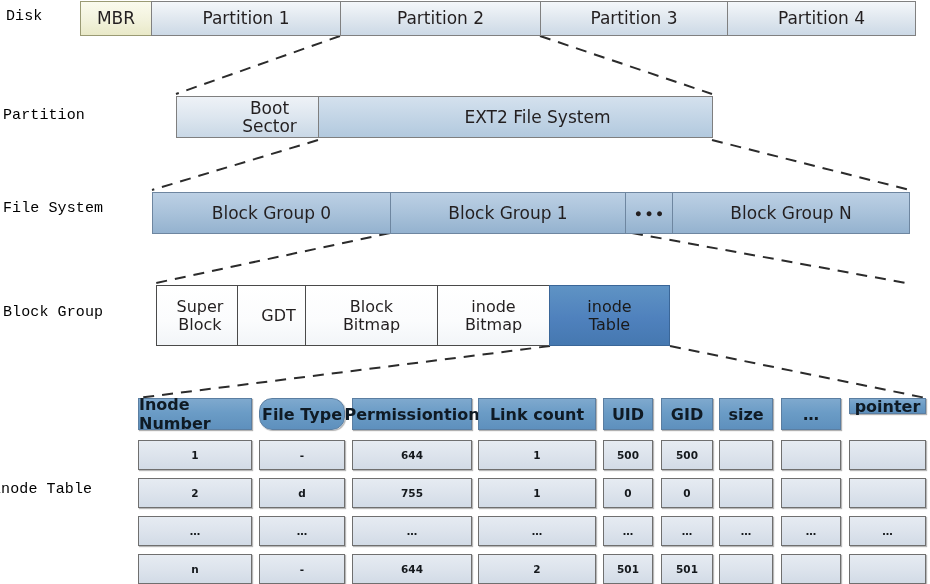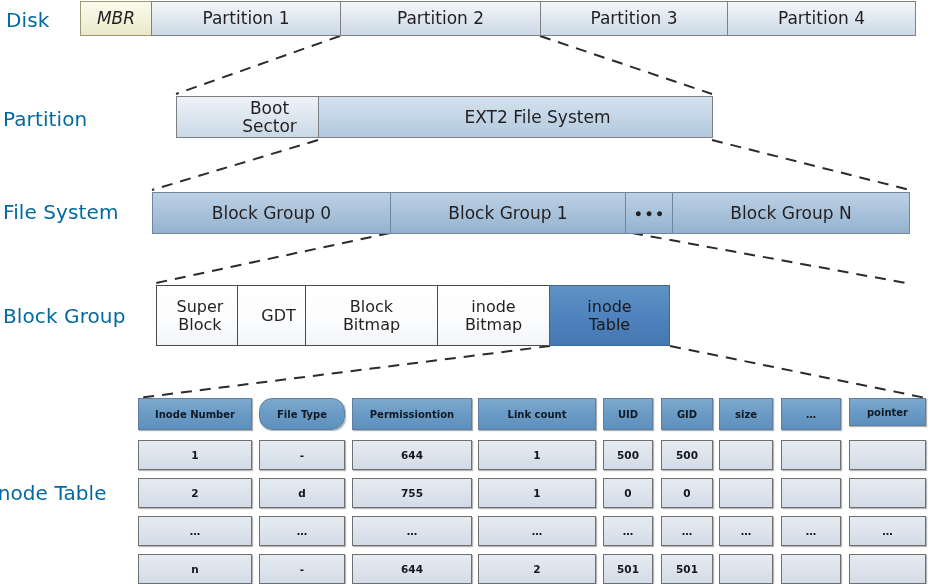--- a/index.html
+++ b/index.html
@@ -9,24 +9,25 @@
     font-family:"DejaVu Sans","Liberation Sans",sans-serif;
     position:relative;
     overflow:hidden;
     color:#231f20;
   }
   #stage{position:absolute;left:0;top:0;width:930px;height:584px;}
 
   
   .row-label{
     position:absolute;
-    font-size:20px;
-    color:#0369a1;
+    font-size:15px;
+    color:#000000;
     white-space:nowrap;
     letter-spacing:.1px;
+    font-family:Liberation Mono, monospace;
   }
 
   
   .box{
     position:absolute;
     box-sizing:border-box;
     display:flex;
     align-items:center;
     justify-content:center;
     text-align:center;
@@ -38,21 +39,20 @@
 
   
   .disk-cell{
     background:linear-gradient(to bottom,#f4f7fa 0%,#e2e9f0 45%,#ccd9e6 100%);
     border:1px solid #808080;
     font-size:17px;
   }
   .disk-cell.mbr{
     background:linear-gradient(to bottom,#fbfbee 0%,#f2f2dc 55%,#e9e9c8 100%);
     border-color:#9a9a74;
-    font-style:italic;
   }
 
   
   .part-cell{
     background:linear-gradient(to bottom,#eef2f7 0%,#dde6ef 50%,#c9d8e6 100%);
     border:1px solid #7f7f7f;
     font-size:17px;
     padding-left:44px;
   }
   .part-cell.fs{
@@ -79,22 +79,22 @@
     color:#1a1a1a;
   }
   .bg-cell span{display:block;}
 
   
   .it-head{
     position:absolute;box-sizing:border-box;
     background:linear-gradient(to bottom,#7fa9ce 0%,#6b9cc6 45%,#5e90bd 100%);
     border:1px solid #5b7ea1;
     display:flex;align-items:center;justify-content:center;
-    font-size:10px;font-weight:bold;color:#0f1a24;
-    text-align:center;
+    font-size:16px;font-weight:bold;color:#0f1a24;
+    text-align:left;
     box-shadow:1px 1px 1px rgba(0,0,0,.30);
   }
   .it-cell{
     position:absolute;box-sizing:border-box;
     background:linear-gradient(to bottom,#e6ebf2 0%,#dce3ec 55%,#d2dbe6 100%);
     border:1px solid #6f6f6f;
     display:flex;align-items:center;justify-content:center;
     font-size:10.5px;font-weight:bold;color:#14181c;
     text-align:center;
     box-shadow:1px 1px 1px rgba(0,0,0,.28);
@@ -166,21 +166,21 @@
 
   <div id="inode-table">
       <div class="it-head" style="left: 138px; top: 398px; width: 114px; height: 32px;">Inode Number</div>
       <div class="it-head" style="left: 259px; top: 398px; width: 86px; height: 32px; border-radius: 13px;">File Type</div>
       <div class="it-head" style="left: 352px; top: 398px; width: 120px; height: 32px;">Permissiontion</div>
       <div class="it-head" style="left: 478px; top: 398px; width: 118px; height: 32px;">Link count</div>
       <div class="it-head" style="left: 603px; top: 398px; width: 50px; height: 32px;">UID</div>
       <div class="it-head" style="left: 661px; top: 398px; width: 52px; height: 32px;">GID</div>
       <div class="it-head" style="left: 719px; top: 398px; width: 54px; height: 32px;">size</div>
       <div class="it-head" style="left: 781px; top: 398px; width: 60px; height: 32px;">…</div>
-      <div class="it-head" style="left: 849px; top: 398px; width: 77px; height: 28px;">pointer</div>
+      <div class="it-head" style="left: 849px; top: 398px; width: 77px; height: 16px;">pointer</div>
       <div class="it-cell" style="left: 138px; top: 440px; width: 114px; height: 30px;">1</div>
       <div class="it-cell" style="left: 259px; top: 440px; width: 86px; height: 30px;">-</div>
       <div class="it-cell" style="left: 352px; top: 440px; width: 120px; height: 30px;">644</div>
       <div class="it-cell" style="left: 478px; top: 440px; width: 118px; height: 30px;">1</div>
       <div class="it-cell" style="left: 603px; top: 440px; width: 50px; height: 30px;">500</div>
       <div class="it-cell" style="left: 661px; top: 440px; width: 52px; height: 30px;">500</div>
       <div class="it-cell" style="left: 719px; top: 440px; width: 54px; height: 30px;"></div>
       <div class="it-cell" style="left: 781px; top: 440px; width: 60px; height: 30px;"></div>
       <div class="it-cell" style="left: 849px; top: 440px; width: 77px; height: 30px;"></div>
       <div class="it-cell" style="left: 138px; top: 478px; width: 114px; height: 30px;">2</div>

